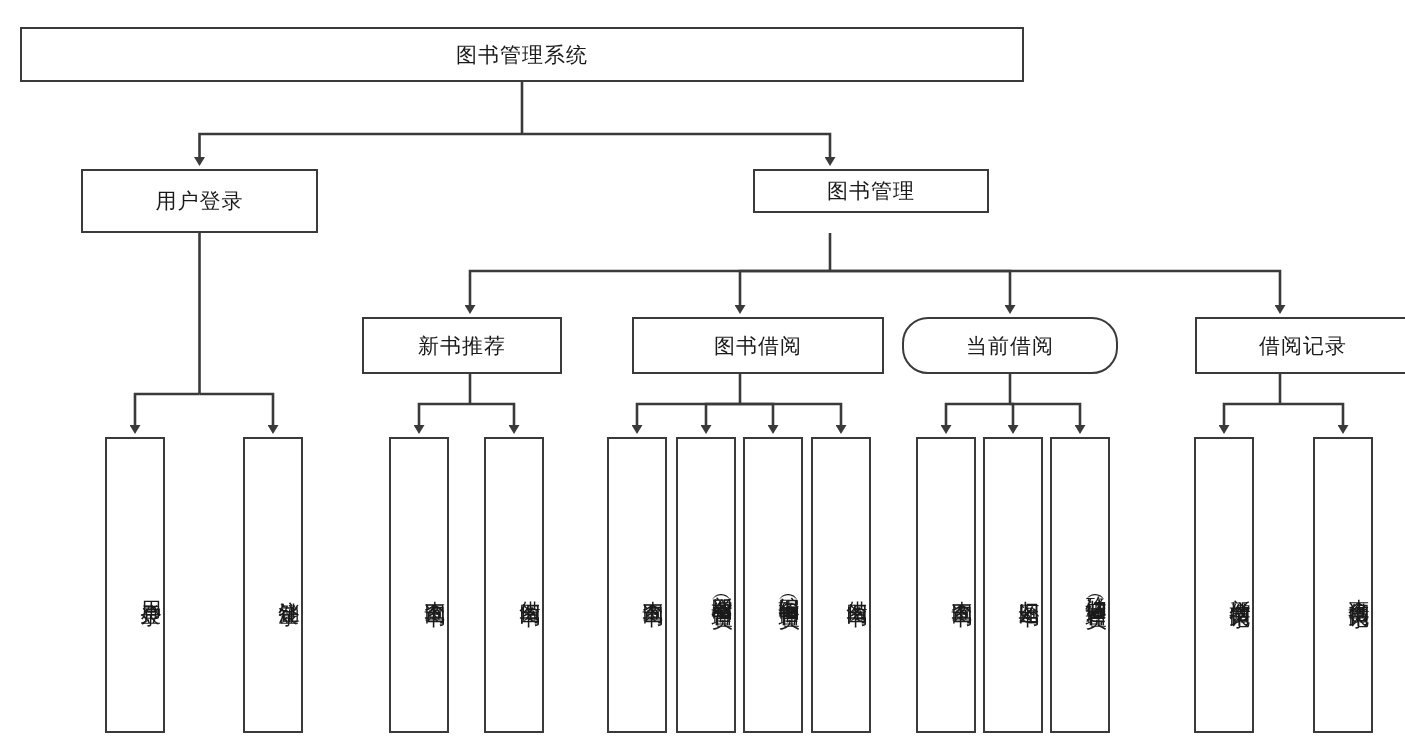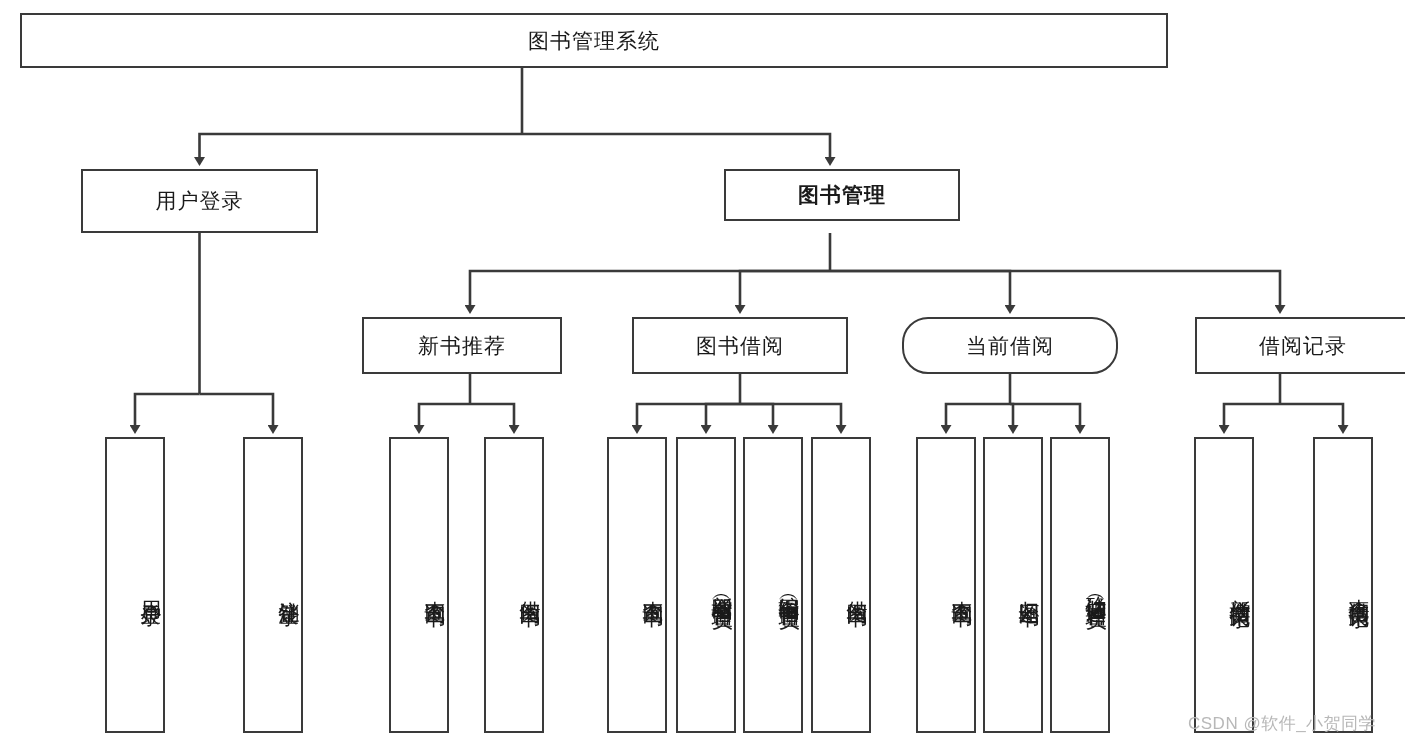--- a/index.html
+++ b/index.html
@@ -101,33 +101,33 @@
         <path d="M1010,404 L946,404 L946,426" marker-end="url(#arrow)"></path>
         <path d="M1010,404 L1013,404 L1013,426" marker-end="url(#arrow)"></path>
         <path d="M1010,404 L1080,404 L1080,426" marker-end="url(#arrow)"></path>
         <path d="M1280,374 L1280,404"></path>
         <path d="M1280,404 L1224,404 L1224,426" marker-end="url(#arrow)"></path>
         <path d="M1280,404 L1343,404 L1343,426" marker-end="url(#arrow)"></path>
       </g>
   </svg>
 
   <div id="nodes">
-      <div class="node h" style="left: 20px; top: 13px; width: 1148px; height: 55px; font-family: Liberation Serif, serif;">
+      <div class="node h" style="left: 20px; top: 27px; width: 1004px; height: 55px; font-family: Liberation Serif, serif;">
         <span class="label">图书管理系统</span>
       </div>
       <div class="node h" style="left: 81px; top: 169px; width: 237px; height: 64px;">
         <span class="label">用户登录</span>
       </div>
-      <div class="node h" style="left: 724px; top: 169px; width: 236px; height: 52px; font-weight: bold;">
+      <div class="node h" style="left: 753px; top: 169px; width: 236px; height: 44px;">
         <span class="label">图书管理</span>
       </div>
       <div class="node h" style="left: 362px; top: 317px; width: 200px; height: 57px;">
         <span class="label">新书推荐</span>
       </div>
-      <div class="node h" style="left: 632px; top: 317px; width: 216px; height: 57px;">
+      <div class="node h" style="left: 632px; top: 317px; width: 252px; height: 57px;">
         <span class="label">图书借阅</span>
       </div>
       <div class="node h" style="left: 902px; top: 317px; width: 216px; height: 57px; border-radius: 26px;">
         <span class="label">当前借阅</span>
       </div>
       <div class="node h" style="left: 1172px; top: 317px; width: 216px; height: 57px; margin-left: 23px;">
         <span class="label">借阅记录</span>
       </div>
       <div class="node v" style="left: 105px; top: 437px; width: 60px; height: 296px;">
         <span class="label">用户登录</span>
@@ -163,14 +163,13 @@
         <span class="label">确认归还（管理员）</span>
       </div>
       <div class="node v" style="left: 1194px; top: 437px; width: 60px; height: 296px;">
         <span class="label">新增借阅记录</span>
       </div>
       <div class="node v" style="left: 1313px; top: 437px; width: 60px; height: 296px;">
         <span class="label">查询借阅记录</span>
       </div>
     </div>
 
-  <div id="watermark">CSDN @软件_小贺同学</div>
 </div>
 
 </body></html>

